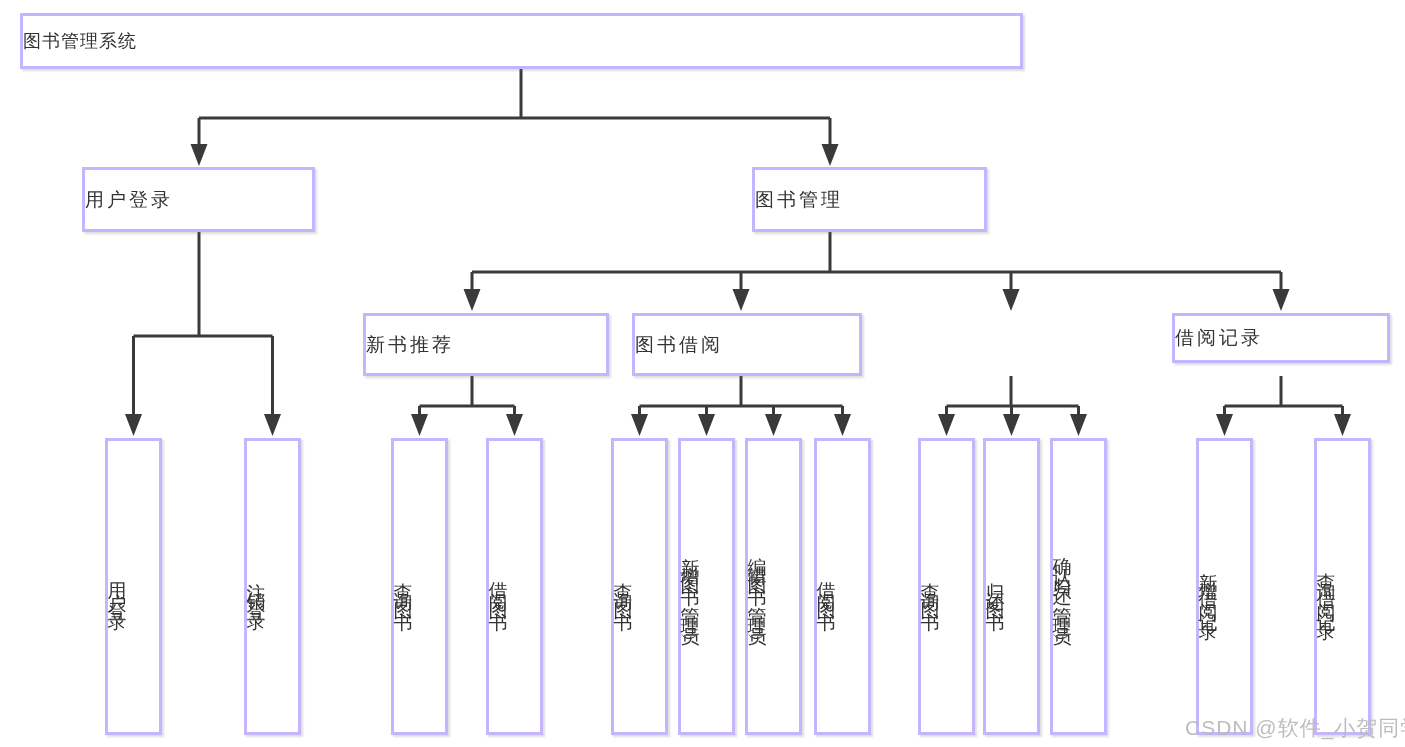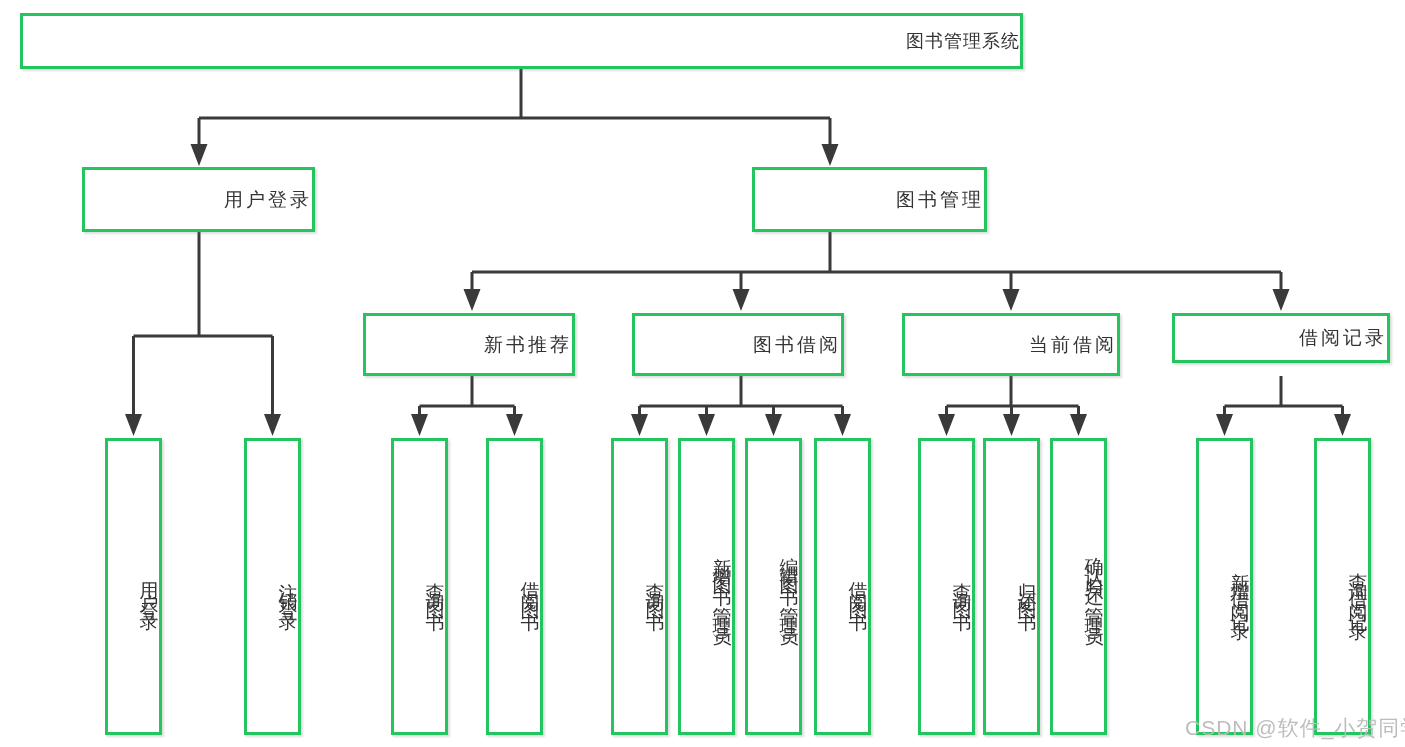--- a/index.html
+++ b/index.html
@@ -18,24 +18,24 @@
   #wires {
     position: absolute;
     left: 0; top: 0;
     width: 1405px; height: 747px;
     z-index: 1;
   }
   .node {
     position: absolute;
     box-sizing: border-box;
     background: #ffffff;
-    border: 3px solid #22c55e;
+    border: 3px solid #c4b5fd;
     display: flex;
     align-items: center;
-    justify-content: flex-end;
+    justify-content: flex-start;
     color: #333333;
     z-index: 2;
     box-shadow: 2px 2px 2px rgba(120,120,120,0.25);
   }
   .node.h span {
     font-size: 19px;
     letter-spacing: 3px;
     white-space: nowrap;
   }
   .node.root span {
@@ -115,28 +115,25 @@
     <span>图书管理系统</span>
   </div>
 
   <div class="node h" style="left:82px;top:167px;width:233px;height:65px">
     <span>用户登录</span>
   </div>
   <div class="node h" style="left:752px;top:167px;width:235px;height:65px">
     <span>图书管理</span>
   </div>
 
-  <div class="node h" style="left:363px;top:313px;width:212px;height:63px">
+  <div class="node h" style="left:363px;top:313px;width:246px;height:63px">
     <span>新书推荐</span>
   </div>
-  <div class="node h" style="left:632px;top:313px;width:212px;height:63px">
+  <div class="node h" style="left:632px;top:313px;width:230px;height:63px">
     <span>图书借阅</span>
-  </div>
-  <div class="node h" style="left:902px;top:313px;width:218px;height:63px">
-    <span>当前借阅</span>
   </div>
   <div class="node h" style="left:1172px;top:313px;width:218px;height:50px">
     <span>借阅记录</span>
   </div>
 
   <div class="node v" style="left:105px;top:438px;width:57px;height:297px">
     <span>用户登录</span>
   </div>
   <div class="node v" style="left:244px;top:438px;width:57px;height:297px">
     <span>注销登录</span>

